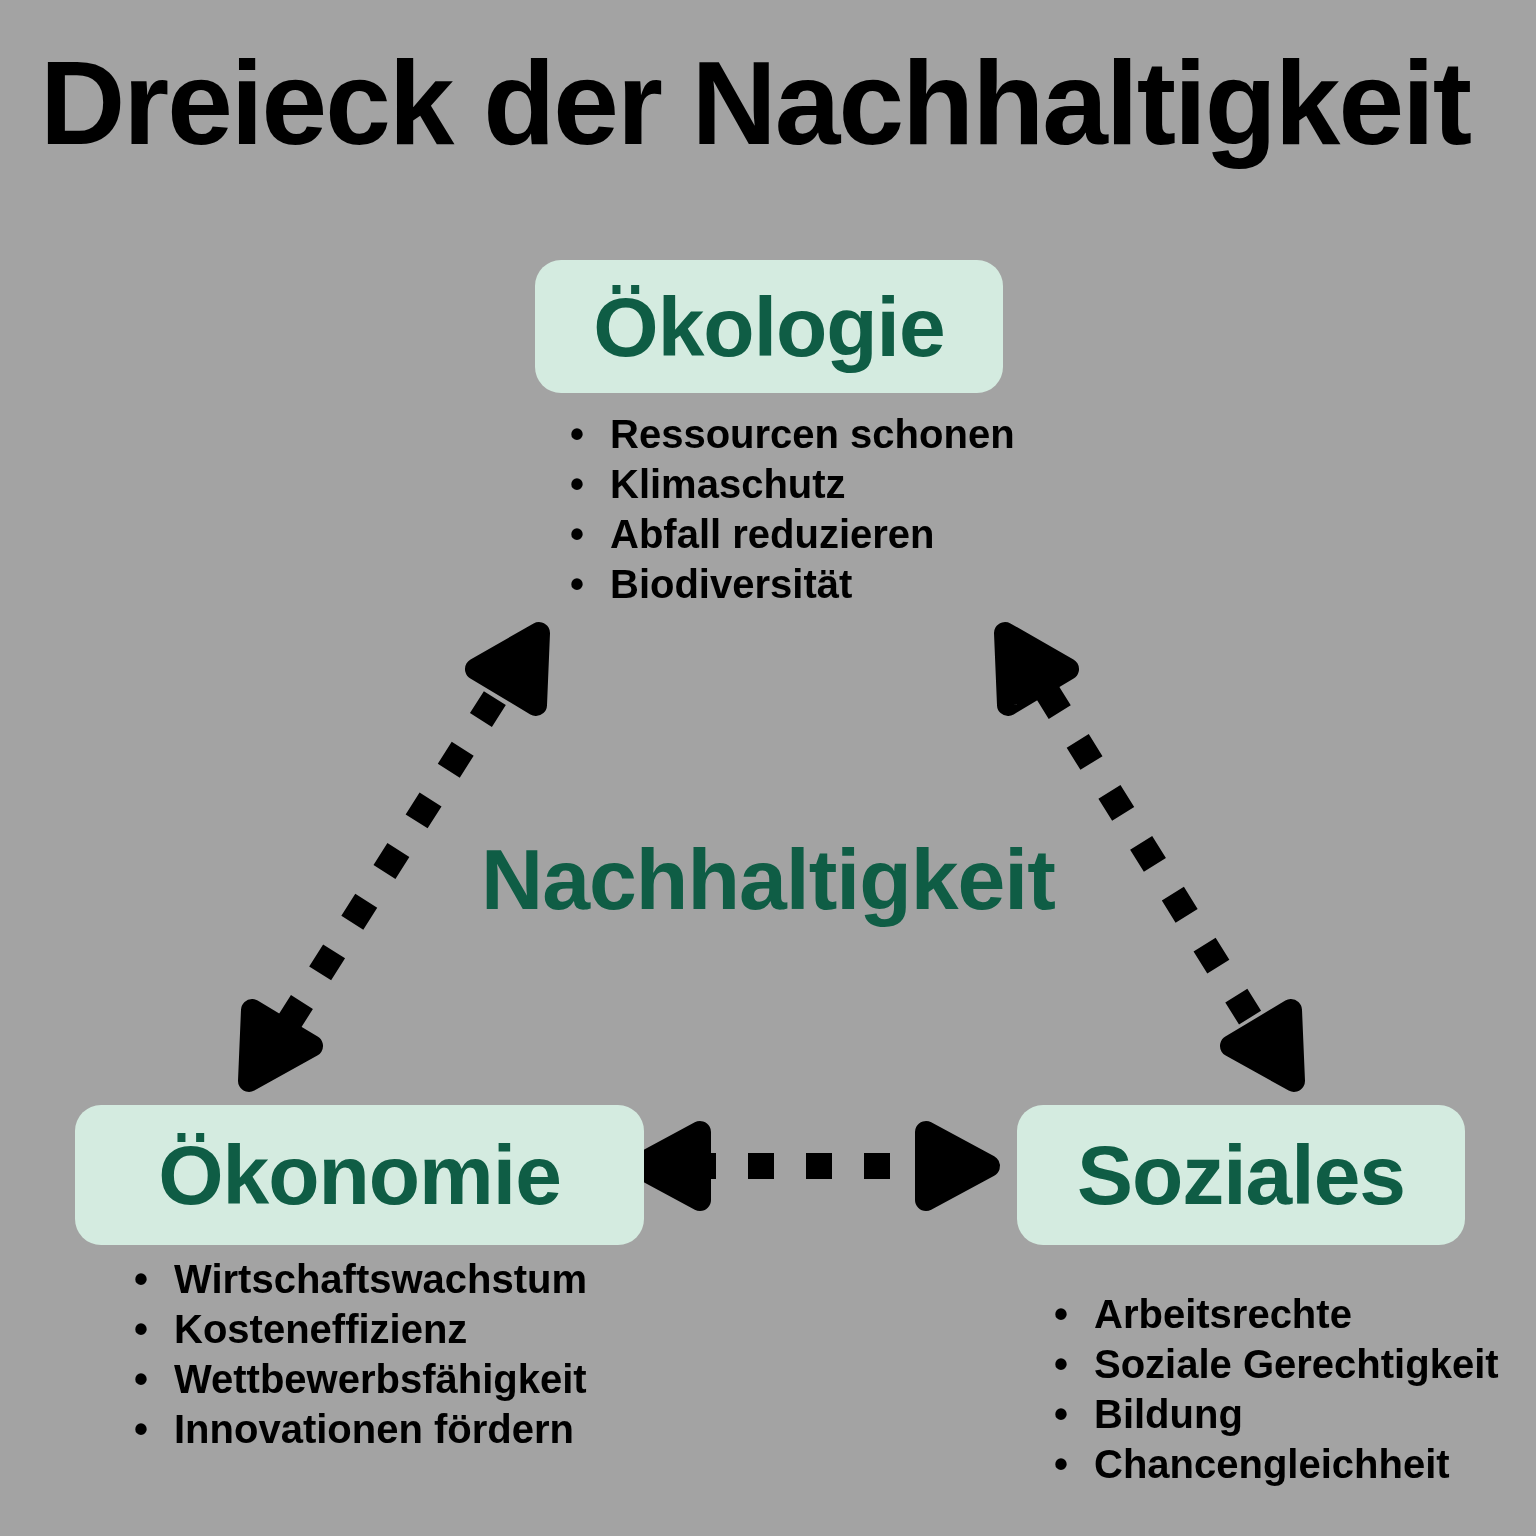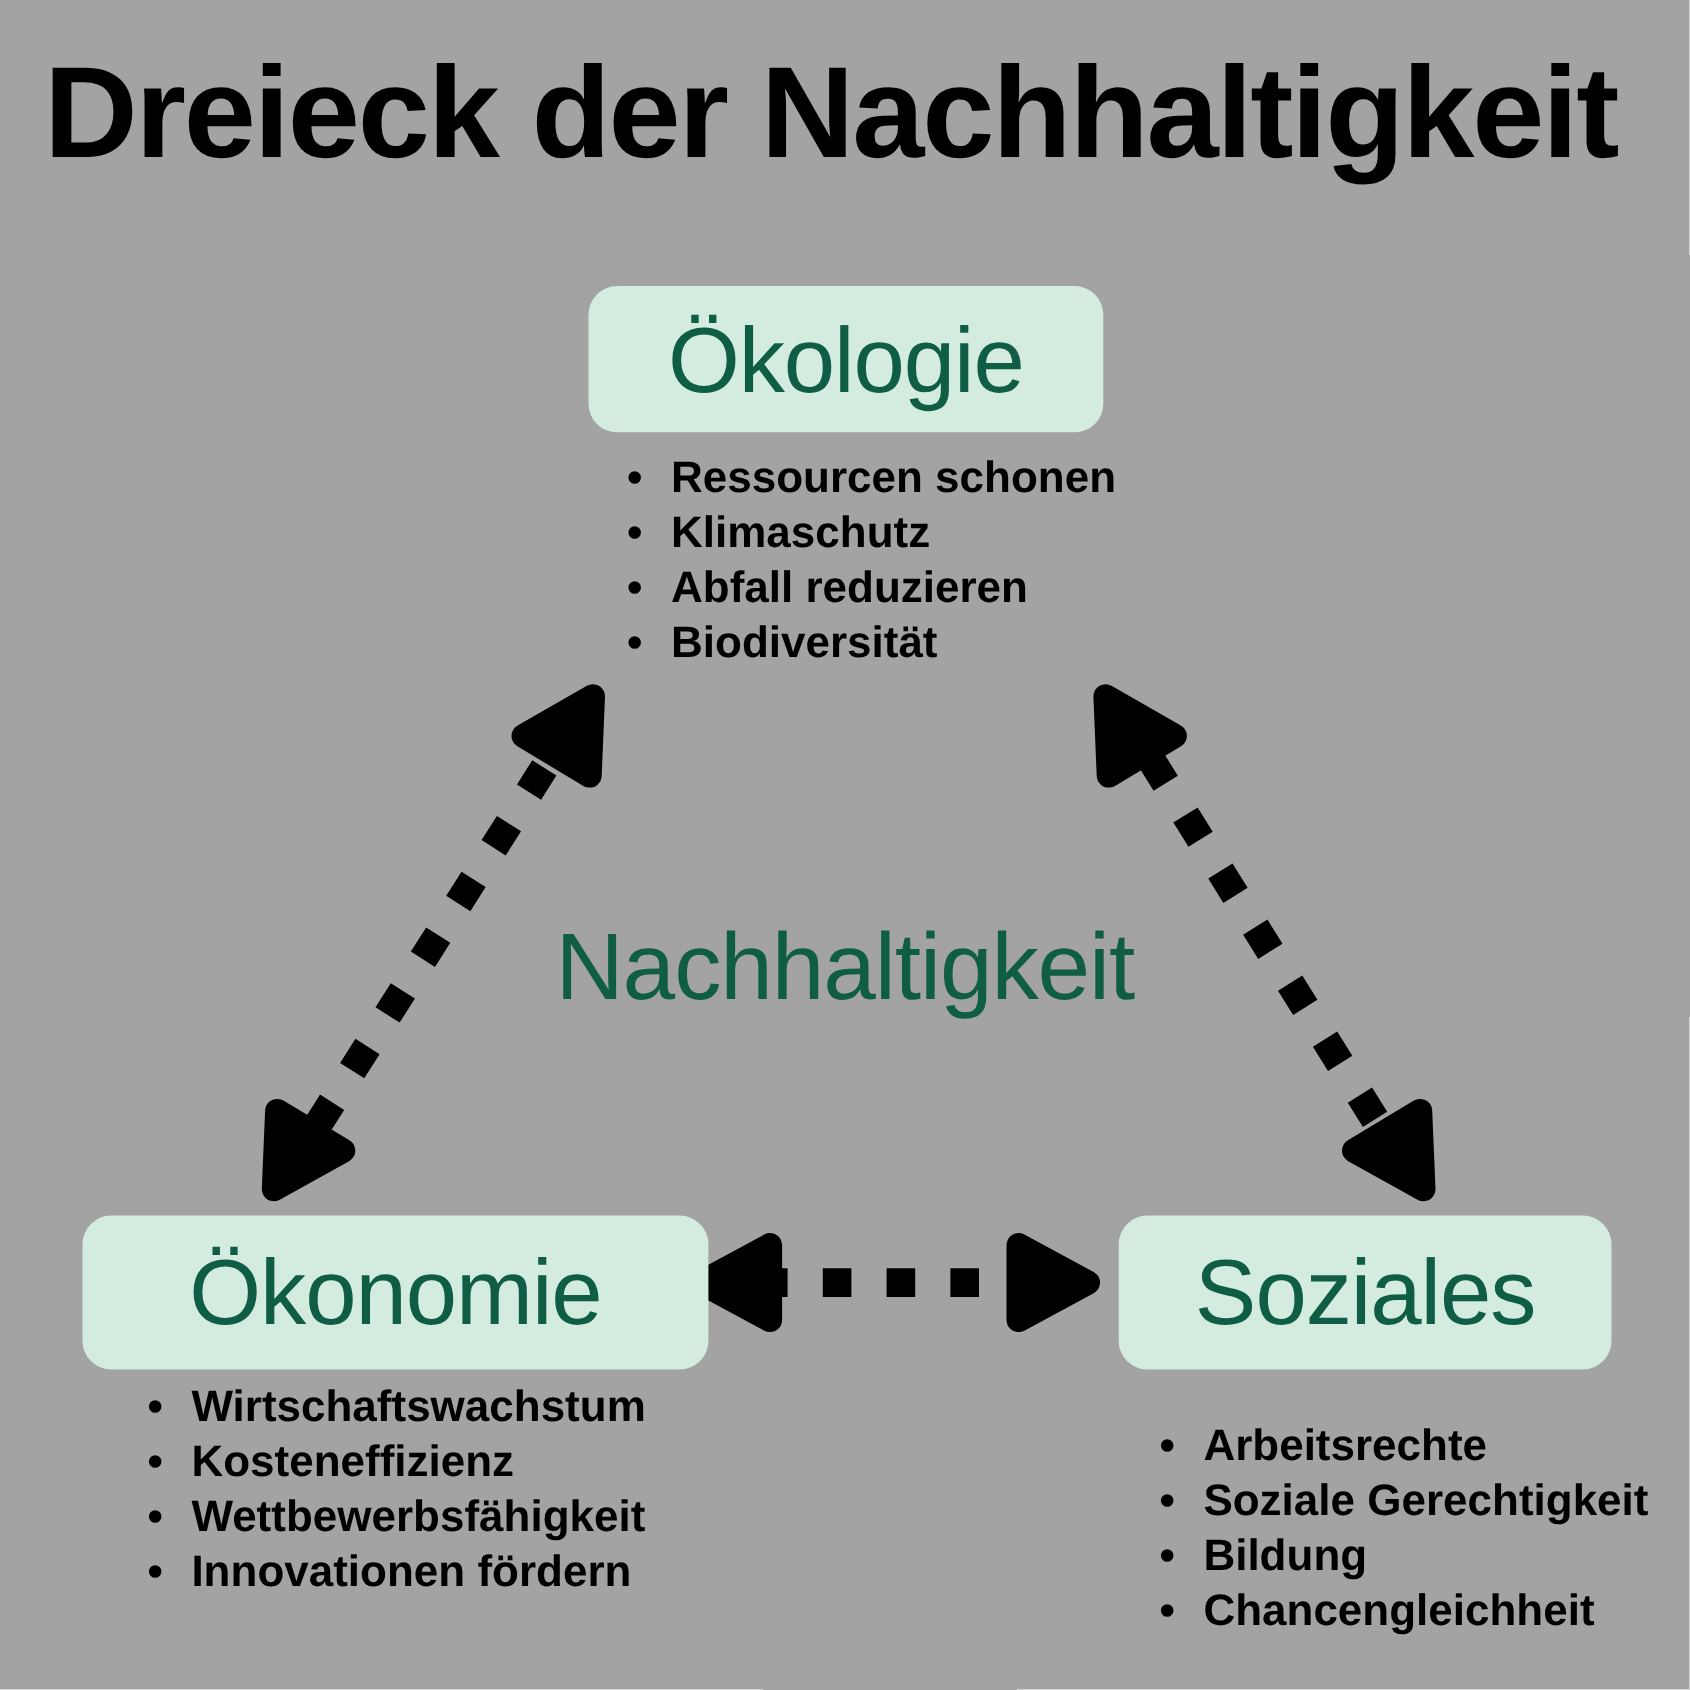--- a/index.html
+++ b/index.html
@@ -34,21 +34,21 @@
   
   .pill {
     position: absolute;
     display: flex;
     align-items: center;
     justify-content: center;
     background: #d4ebe0;
     border-radius: 26px;
     color: #0f5d45;
     font-size: 84px;
-    font-weight: 400;
+    font-weight: 700;
     line-height: 1;
     letter-spacing: -1px;
     white-space: nowrap;
     box-sizing: border-box;
   }
   #pill-oekologie {
     left: 535px;
     top: 260px;
     width: 468px;
     height: 133px;
@@ -106,21 +106,21 @@
 
   
   #center-label {
     position: absolute;
     left: 0;
     right: 0;
     top: 836px;
     text-align: center;
     color: #0f5d45;
     font-size: 86px;
-    font-weight: 400;
+    font-weight: 700;
     line-height: 1;
     letter-spacing: -1px;
   }
 
   
   #arrows {
     position: absolute;
     left: 0;
     top: 0;
     width: 1536px;

